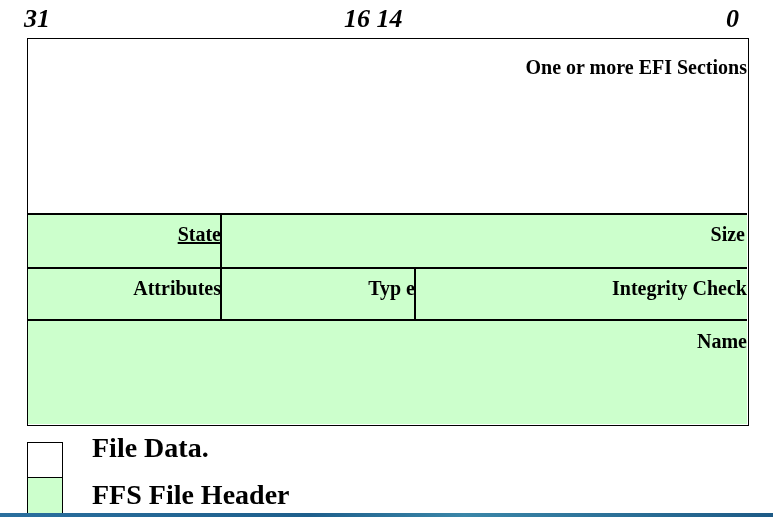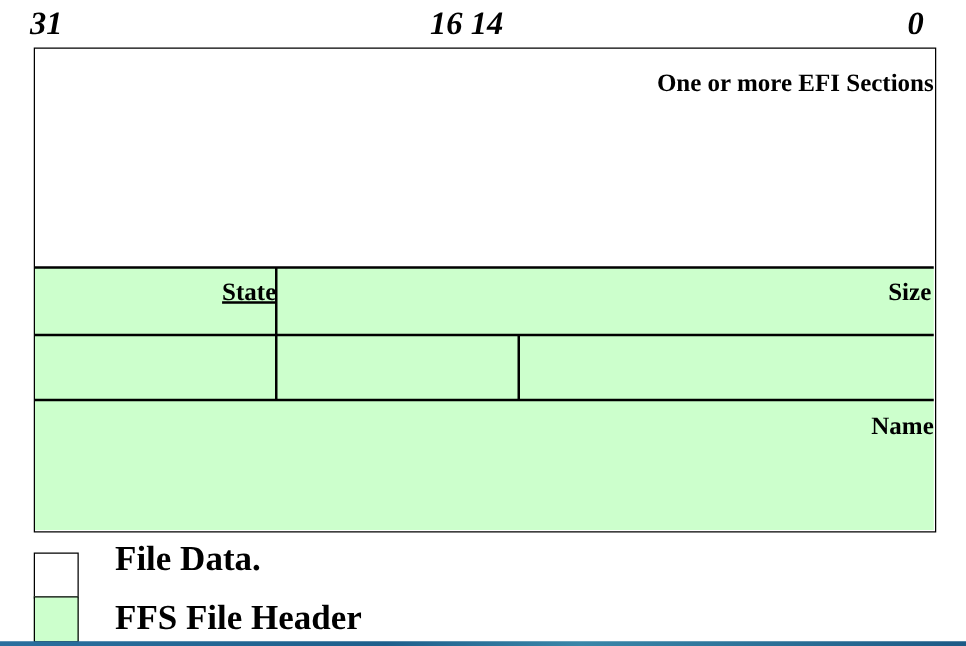--- a/index.html
+++ b/index.html
@@ -49,20 +49,29 @@
   <div class="hline" style="left:0; top:280px; width:719px;"></div>
   <div class="vline" style="left:192px; top:175px; height:106px;"></div>
   <div class="vline" style="left:386px; top:229px; height:52px;"></div>
 
   <div class="cell" style="left:0; top:181px; width:193px; height:46px;text-decoration:underline;">
     <span>State</span>
   </div>
   <div class="cell" style="left:179px; top:181px; width:494px; height:46px;margin-left:44px;">
     <span>Size</span>
   </div>
+  <div class="cell" style="left:0; top:235px; width:193px; height:44px;">
+    <span>Attributes</span>
+  </div>
+  <div class="cell" style="left:193px; top:235px; width:194px; height:44px;">
+    <span>Typ e</span>
+  </div>
+  <div class="cell" style="left:387px; top:235px; width:332px; height:44px;">
+    <span>Integrity Check</span>
+  </div>
   <div class="cell" style="left:0; top:288px; width:719px; height:96px;">
     <span>Name</span>
   </div>
 </div>
 
 <div class="legend-box" style="left:27px; top:442px; width:36px; height:37px; background:#ffffff;"></div>
 <div class="legend-box green" style="left:27px; top:477px; width:36px; height:37px;"></div>
 <div class="legend-label" style="left:92px; top:434px;">File Data.</div>
 <div class="legend-label" style="left:92px; top:481px;font-family:Liberation Serif, serif;">FFS File Header</div>
 

